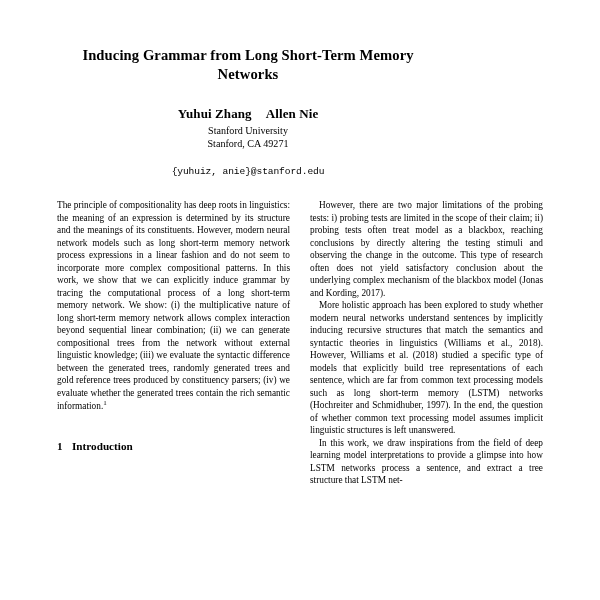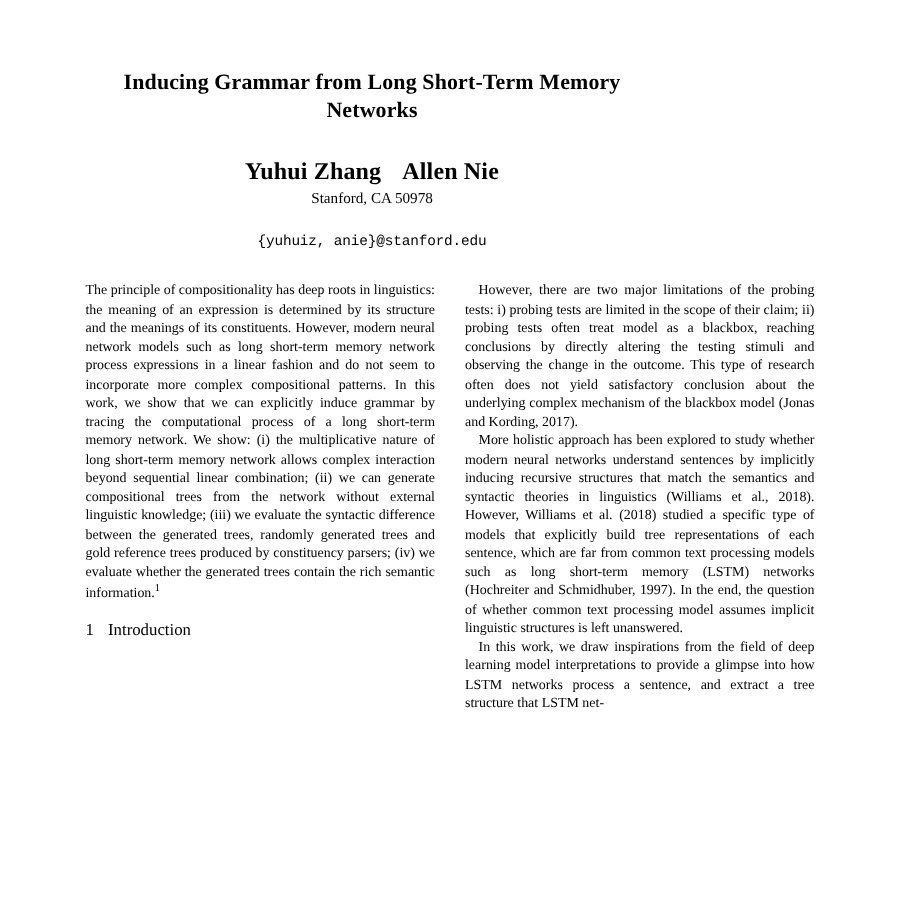--- a/index.html
+++ b/index.html
@@ -24,21 +24,21 @@
   .title {
     text-align: center;
     font-size: 14.6px;
     font-weight: bold;
     line-height: 1.33;
     letter-spacing: 0.1px;
   }
   .authors {
     text-align: center;
     margin-top: 21px;
-    font-size: 16px;
+    font-size: 13px;
     font-weight: bold;
     letter-spacing: 0.1px;
   }
   .author-gap {
     display: inline-block;
     width: 14px;
   }
   .affil {
     text-align: center;
     font-size: 10.1px;
@@ -63,22 +63,22 @@
   }
   .sec-head {
     text-align: center;
     font-size: 10.6px;
     font-weight: bold;
     margin-bottom: 7px;
   }
   .sec-head-left {
     text-align: left;
     font-size: 11.2px;
-    font-weight: normal;
-    margin-top: 11px;
+    font-weight: bold;
+    margin-top: 27px;
     margin-bottom: 5px;
   }
   .sec-head-left .num {
     display: inline-block;
     width: 15px;
   }
   p {
     margin: 0;
     font-size: 9.3px;
     line-height: 1.345;
@@ -104,21 +104,22 @@
 
   <div class="title">
     <div>Inducing Grammar from Long Short-Term Memory Networks</div>
   </div>
 
   <div class="authors">
     <span>Yuhui Zhang</span><span class="author-gap"></span><span>Allen Nie</span>
   </div>
 
   <div class="affil">
-    <div>Stanford, CA 50978</div>
+    <div>Stanford University</div>
+    <div>Stanford, CA 49271</div>
   </div>
 
   <div class="email">{yuhuiz, anie}@stanford.edu</div>
 
   <div class="columns">
 
     <div class="col">
       <p><span>The principle of compositionality has deep roots in linguistics: the meaning of an expression is determined by its structure and the meanings of its constituents. However, modern neural network models such as long short-term memory network process expressions in a linear fashion and do not seem to incorporate more complex compositional patterns. In this work, we show that we can explicitly induce grammar by tracing the computational process of a long short-term memory network. We show: (i) the multiplicative nature of long short-term memory network allows complex interaction beyond sequential linear combination; (ii) we can generate compositional trees from the network without external linguistic knowledge; (iii) we evaluate the syntactic difference between the generated trees, randomly generated trees and gold reference trees produced by constituency parsers; (iv) we evaluate whether the generated trees contain the rich semantic information.</span><span class="fn">1</span></p>
 
       <div class="sec-head-left">

